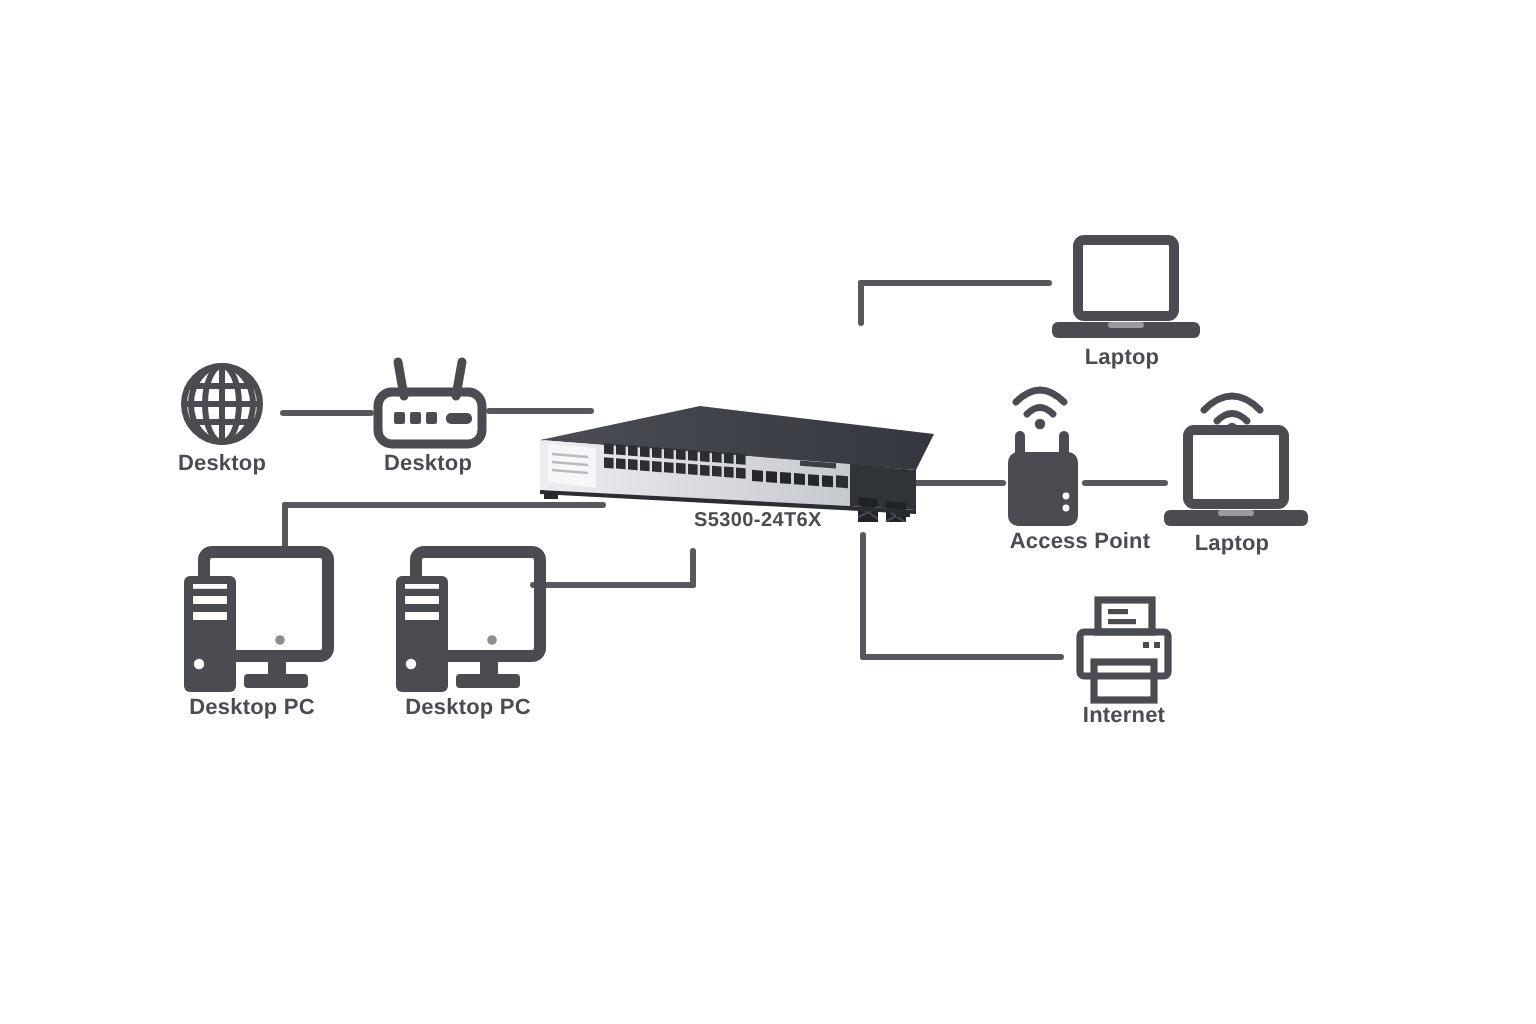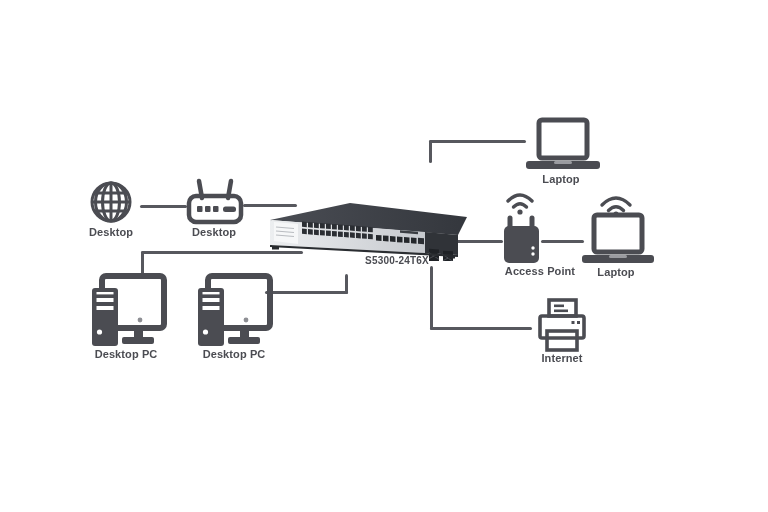--- a/index.html
+++ b/index.html
@@ -15,21 +15,21 @@
   .node-label{
     position:absolute;
     font-size:11px;font-weight:bold;color:#4b4c52;
     text-align:center;white-space:nowrap;
     letter-spacing:.1px;
   }
   .line{position:absolute;background:#57585e;border-radius:1.5px;}
   .switch-label{
     position:absolute;
     font-size:10px;font-weight:bold;color:#4b4c52;
-    text-align:center;white-space:nowrap;letter-spacing:.2px;
+    white-space:nowrap;letter-spacing:.2px;
   }
   svg{display:block;}
 </style>
 </head>
 <body>
 
 <div class="stage">
 
   <div class="line" style="left:140px;top:205px;width:47px;height:3px;"></div>
   <div class="line" style="left:243px;top:204px;width:54px;height:3px;"></div>

